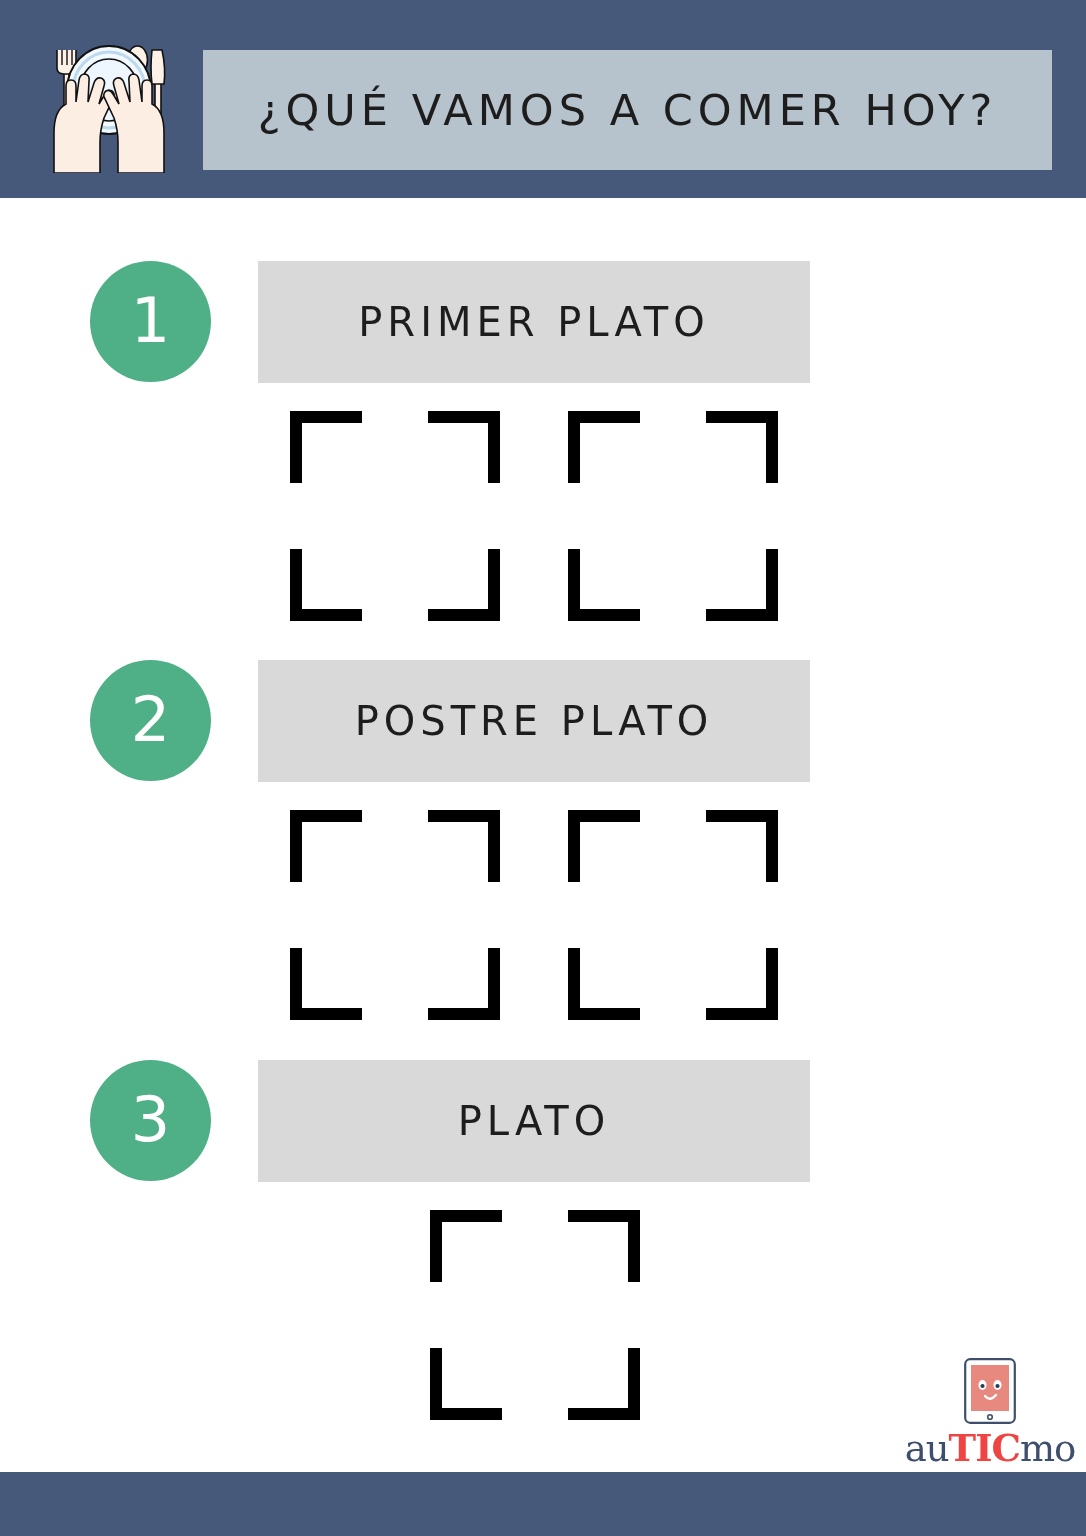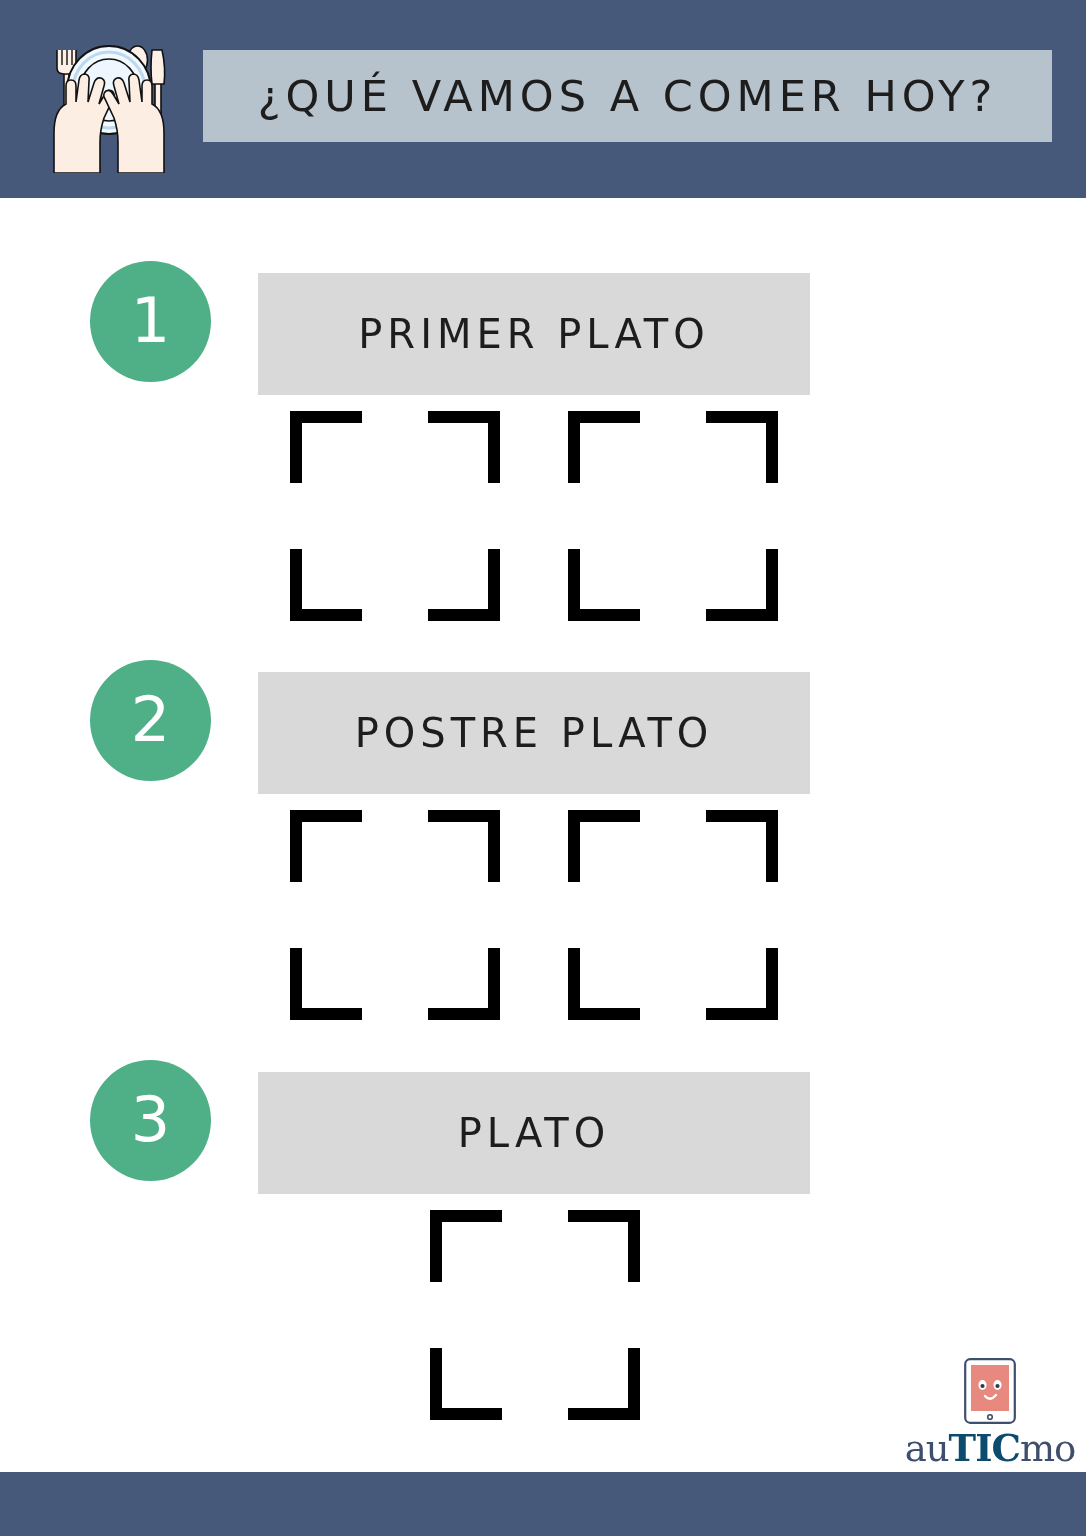--- a/index.html
+++ b/index.html
@@ -13,21 +13,21 @@
 
   
   .header-band{
     position:absolute; left:0; top:0; width:1086px; height:198px;
     background:#46597a;
   }
   .header-icon{
     position:absolute; left:24px; top:38px; width:170px; height:135px;
   }
   .title-bar{
-    position:absolute; left:203px; top:50px; width:849px; height:92px;
+    position:absolute; left:203px; top:50px; width:849px; height:120px;
     background:#b7c3cc;
     display:flex; align-items:center; justify-content:center;
   }
   .title-text{
     font-family:"DejaVu Sans", sans-serif;
     font-size:43px;
     font-weight:400;
     letter-spacing:5px;
     color:#1d1d1d;
     white-space:nowrap;
@@ -48,21 +48,21 @@
   .badge-num{
     color:#ffffff;
     font-family:"DejaVu Sans", sans-serif;
     font-size:62px;
     font-weight:400;
     line-height:1;
     margin-top:-2px;
   }
 
   .label-bar{
-    position:absolute; top:12px; height:122px;
+    position:absolute; top:0; height:122px;
     background:#d9d9d9;
     display:flex; align-items:center; justify-content:center;
   }
   .label-bar.w1{ left:258px; width:552px; }
   .label-bar-text{
     font-family:"DejaVu Sans", sans-serif;
     font-size:40px;
     font-weight:400;
     letter-spacing:5px;
     color:#1d1d1d;
@@ -117,21 +117,21 @@
   .logo-word{
     margin-top:6px;
     font-family:"DejaVu Serif", serif;
     font-size:37px;
     font-weight:400;
     letter-spacing:-1px;
     color:#3e4f6d;
     line-height:1;
     white-space:nowrap;
   }
-  .logo-word .tic{ color:#0c4a6e; font-weight:700; }
+  .logo-word .tic{ color:#ef4444; font-weight:700; }
 
   
   .footer-band{
     position:absolute; left:0; top:1472px; width:1086px; height:64px;
     background:#46597a;
   }
 </style>
 </head>
 <body>
 

